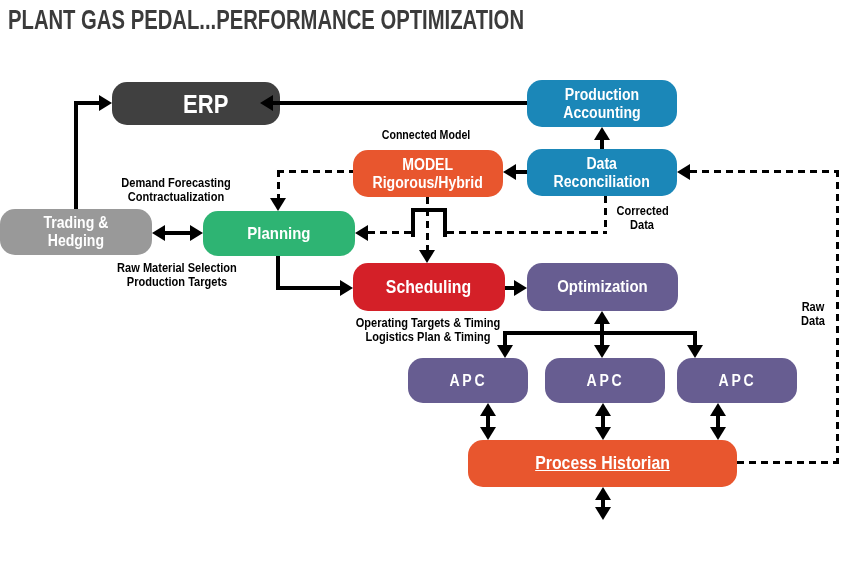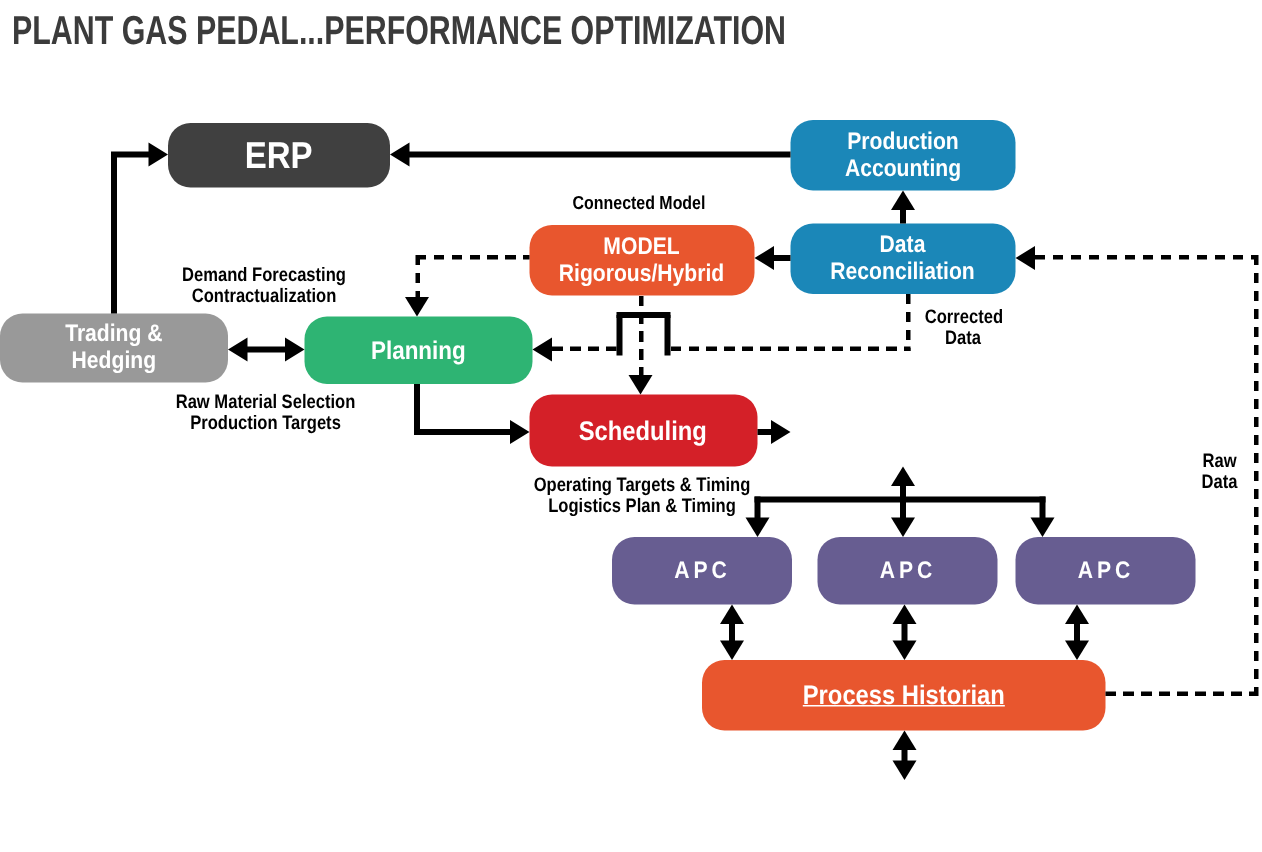--- a/index.html
+++ b/index.html
@@ -30,21 +30,21 @@
   .ar.u{border-left:8px solid transparent;border-right:8px solid transparent;border-bottom:13px solid #000;}
   .ar.d{border-left:8px solid transparent;border-right:8px solid transparent;border-top:13px solid #000;}
 </style>
 </head>
 <body>
 
 <div class="canvas">
 
   <div class="title">PLANT GAS PEDAL...PERFORMANCE OPTIMIZATION</div>
 
-  <div class="node" style="left: 112px; top: 82px; width: 148px; height: 43px; font-size: 25px; background: rgb(64, 64, 64);">
+  <div class="node" style="left: 112px; top: 82px; width: 148px; height: 43px; font-size: 25px; background: rgb(64, 64, 64); padding-left: 20px;">
     <span>ERP</span>
   </div>
 
   <div class="node" style="left: 527px; top: 80px; width: 150px; height: 47px; font-size: 16px; background: rgb(27, 135, 184);">
     <span>Production
 Accounting</span>
   </div>
 
   <div class="node" style="left: 527px; top: 149px; width: 150px; height: 47px; font-size: 16px; background: rgb(27, 135, 184);">
     <span>Data
@@ -62,20 +62,23 @@
   </div>
 
   <div class="node" style="left: 353px; top: 263px; width: 152px; height: 48px; font-size: 18px; background: rgb(212, 32, 40);">
     <span>Scheduling</span>
   </div>
 
   <div class="node" style="left: 203px; top: 211px; width: 152px; height: 45px; font-size: 17px; background: rgb(46, 180, 115);">
     <span>Planning</span>
   </div>
 
+  <div class="node" style="left: 527px; top: 263px; width: 151px; height: 48px; font-size: 17px; background: rgb(103, 93, 145);">
+    <span>Optimization</span>
+  </div>
 
   <div class="node" style="left: 408px; top: 358px; width: 120px; height: 45px; font-size: 16px; letter-spacing: 3px; background: rgb(103, 93, 145);">
     <span>APC</span>
   </div>
 
   <div class="node" style="left: 545px; top: 358px; width: 120px; height: 45px; font-size: 16px; letter-spacing: 3px; background: rgb(103, 93, 145);">
     <span>APC</span>
   </div>
 
   <div class="node" style="left: 677px; top: 358px; width: 120px; height: 45px; font-size: 16px; letter-spacing: 3px; background: rgb(103, 93, 145);">

